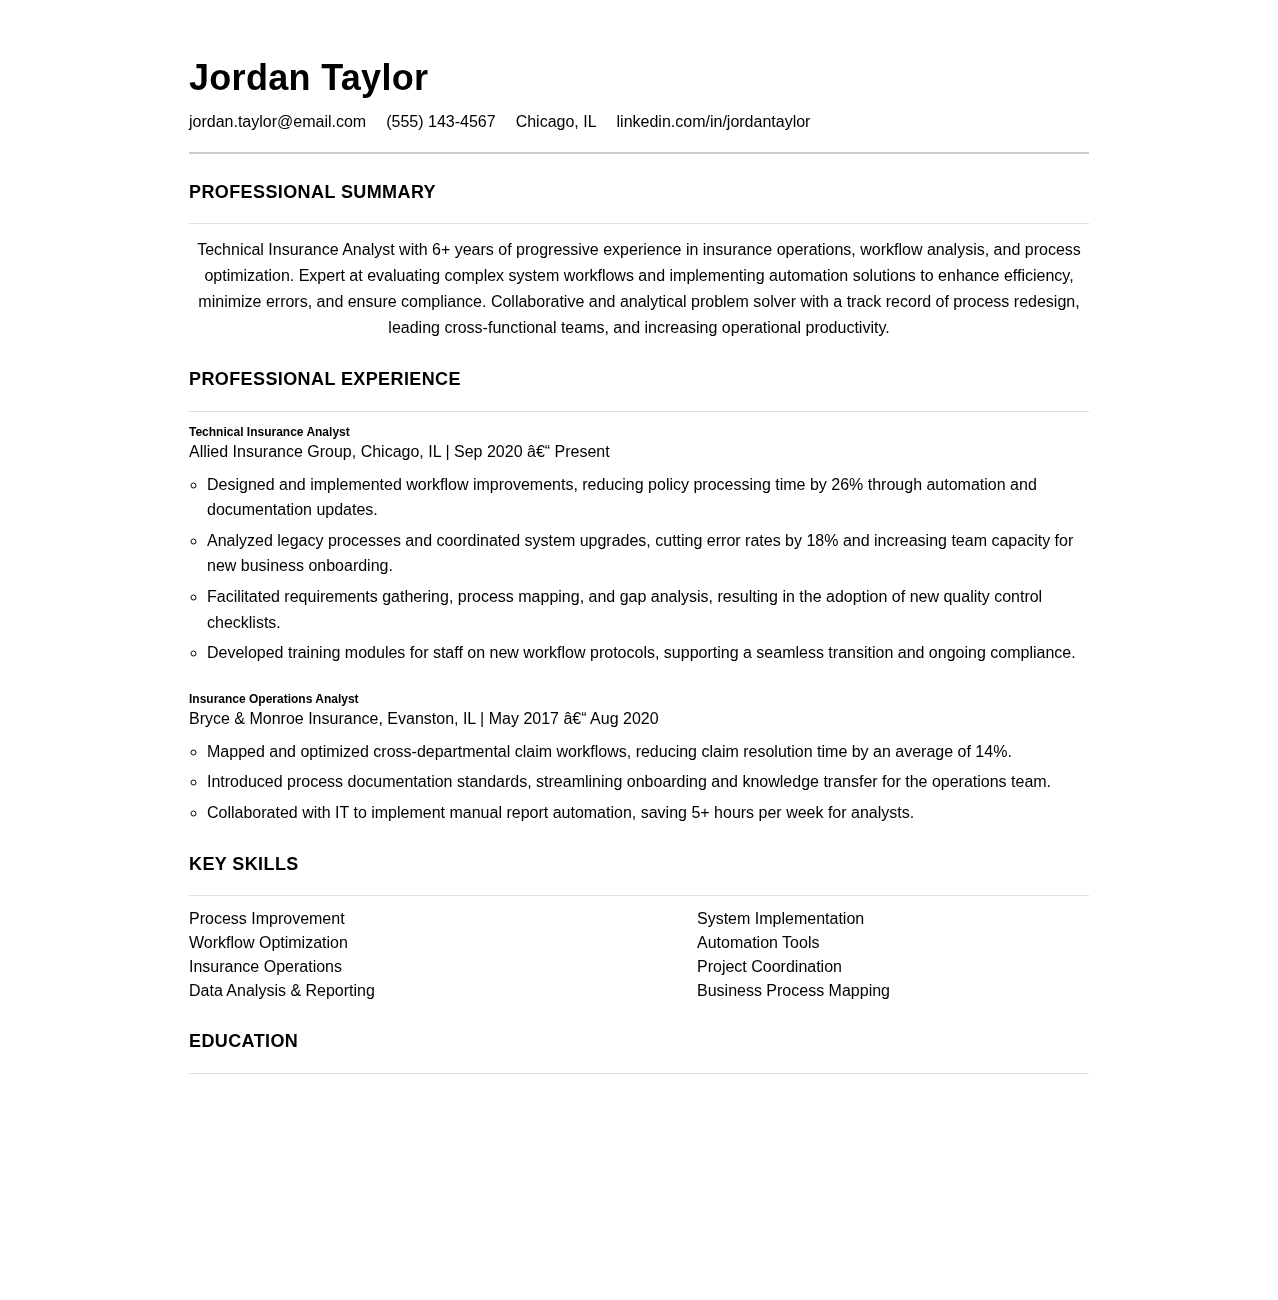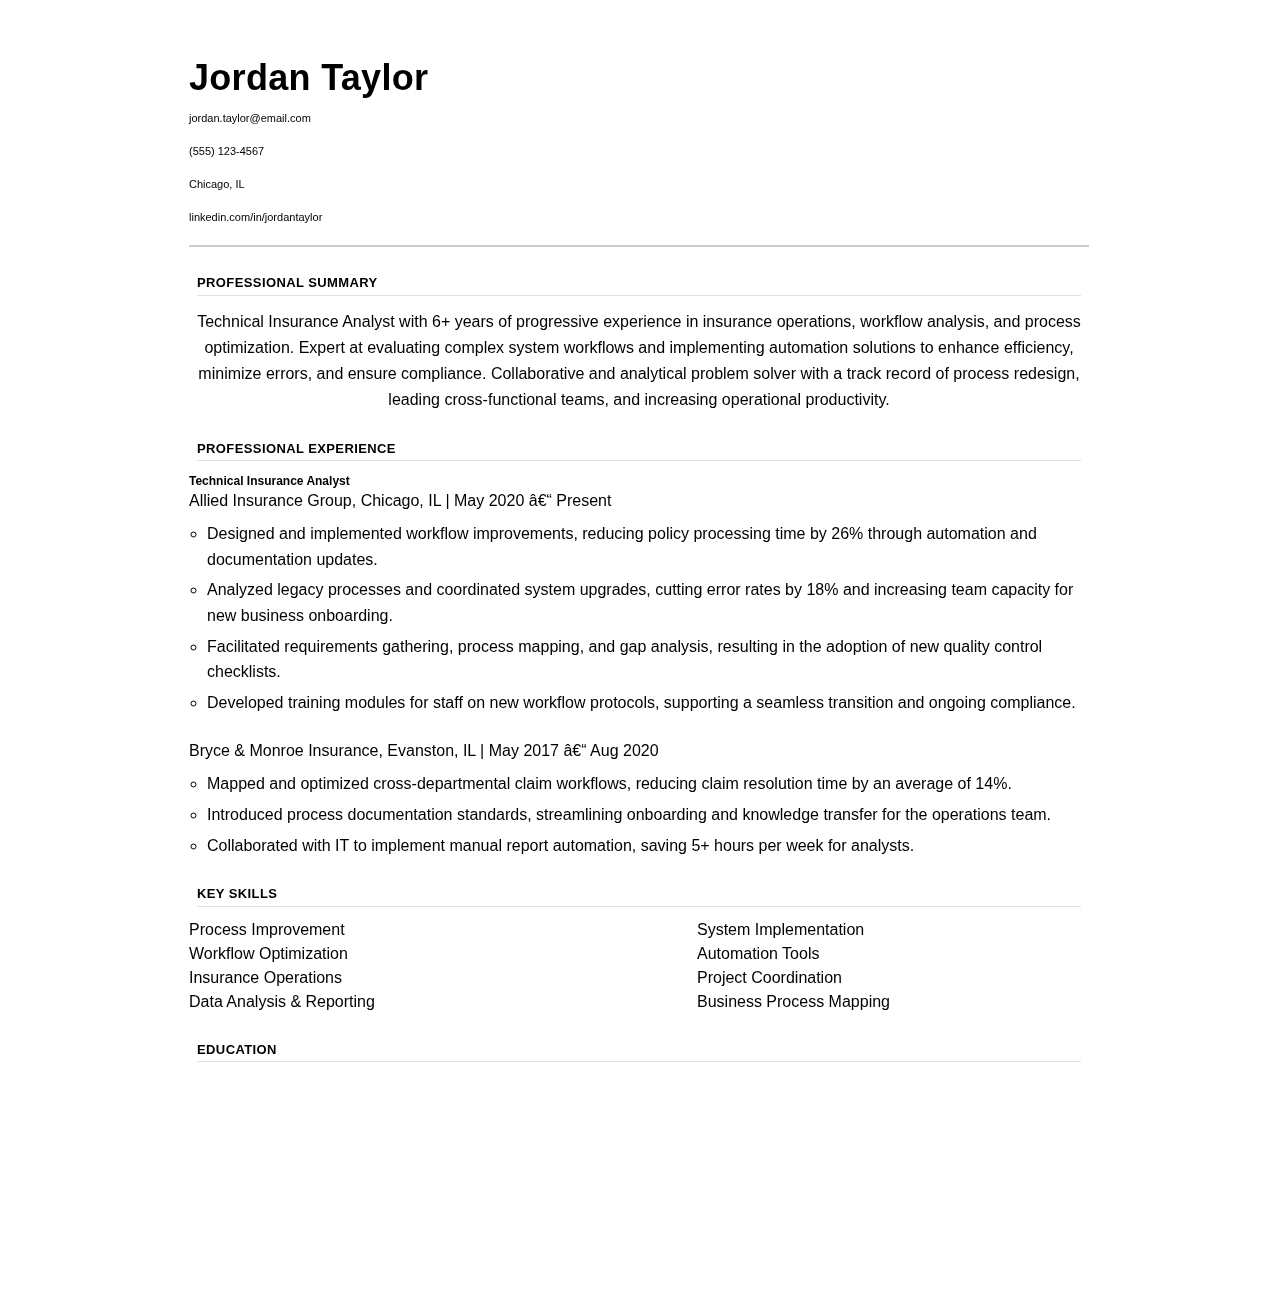--- a/index.html
+++ b/index.html
@@ -25,40 +25,39 @@
   .name {
     font-size: 36px;
     font-weight: bold;
     line-height: 1.1;
     margin: 0 0 14px 0;
     letter-spacing: 0.3px;
   }
   .contact-row {
     display: flex;
     gap: 20px;
-    font-size: 11px;
+    font-size: 16px;
     line-height: 1.2;
-    flex-direction: column;
   }
   .header-divider {
     margin-top: 21px;
     border-bottom: 2px solid var(--divider-header, #cccccc);
   }
 
   
   .section {
     margin-top: 28px;
   }
   .section-heading {
-    font-size: 13px;
+    font-size: 18px;
     font-weight: bold;
     letter-spacing: 0.4px;
     line-height: 1.2;
-    margin: 8px;
-    padding-bottom: 4px;
+    margin: 0;
+    padding-bottom: 20px;
     border-bottom: 1px solid var(--divider-section, #e0e0e0);
   }
 
   
   .summary-text {
     margin: 13px 0 0 0;
     line-height: 1.62;
     text-align: center;
   }
 
@@ -107,46 +106,47 @@
   }
 </style>
 </head>
 <body>
 
 <div class="page">
 
   <h1 class="name">Jordan Taylor</h1>
   <div class="contact-row">
     <span>jordan.taylor@email.com</span>
-    <span>(555) 123-4567</span>
+    <span>(555) 143-4567</span>
     <span>Chicago, IL</span>
     <span>linkedin.com/in/jordantaylor</span>
   </div>
   <div class="header-divider"></div>
 
   <div class="section">
     <h2 class="section-heading">PROFESSIONAL SUMMARY</h2>
     <p class="summary-text">Technical Insurance Analyst with 6+ years of progressive experience in insurance operations, workflow analysis, and process optimization. Expert at evaluating complex system workflows and implementing automation solutions to enhance efficiency, minimize errors, and ensure compliance. Collaborative and analytical problem solver with a track record of process redesign, leading cross-functional teams, and increasing operational productivity.</p>
   </div>
 
   <div class="section">
     <h2 class="section-heading">PROFESSIONAL EXPERIENCE</h2>
 
     <div class="job">
       <div class="job-title">Technical Insurance Analyst</div>
-      <div class="job-meta">Allied Insurance Group, Chicago, IL | May 2020 â€“ Present</div>
+      <div class="job-meta">Allied Insurance Group, Chicago, IL | Sep 2020 â€“ Present</div>
       <ul class="bullet-list">
         <li>Designed and implemented workflow improvements, reducing policy processing time by 26% through automation and documentation updates.</li>
         <li>Analyzed legacy processes and coordinated system upgrades, cutting error rates by 18% and increasing team capacity for new business onboarding.</li>
         <li>Facilitated requirements gathering, process mapping, and gap analysis, resulting in the adoption of new quality control checklists.</li>
         <li>Developed training modules for staff on new workflow protocols, supporting a seamless transition and ongoing compliance.</li>
       </ul>
     </div>
 
     <div class="job">
+      <div class="job-title">Insurance Operations Analyst</div>
       <div class="job-meta">Bryce &amp; Monroe Insurance, Evanston, IL | May 2017 â€“ Aug 2020</div>
       <ul class="bullet-list">
         <li>Mapped and optimized cross-departmental claim workflows, reducing claim resolution time by an average of 14%.</li>
         <li>Introduced process documentation standards, streamlining onboarding and knowledge transfer for the operations team.</li>
         <li>Collaborated with IT to implement manual report automation, saving 5+ hours per week for analysts.</li>
       </ul>
     </div>
   </div>
 
   <div class="section">

